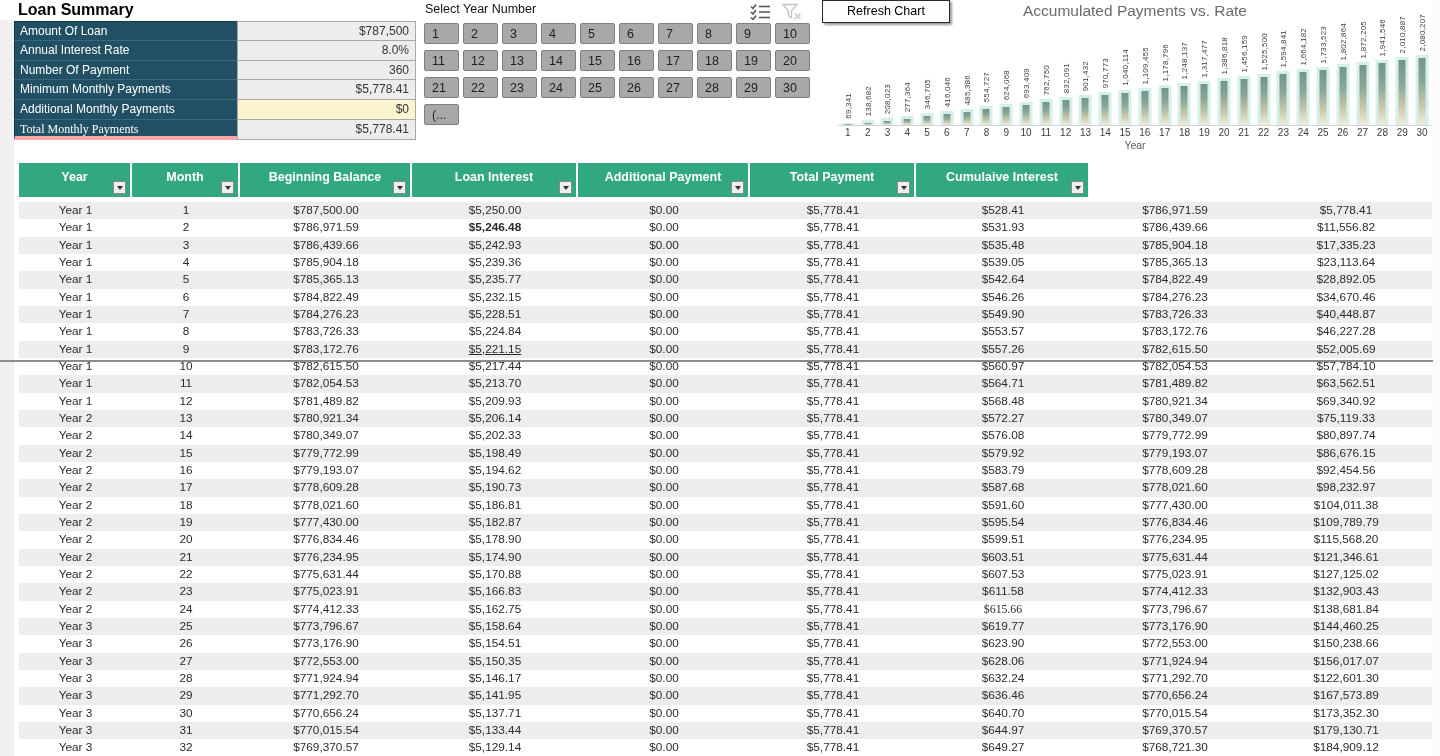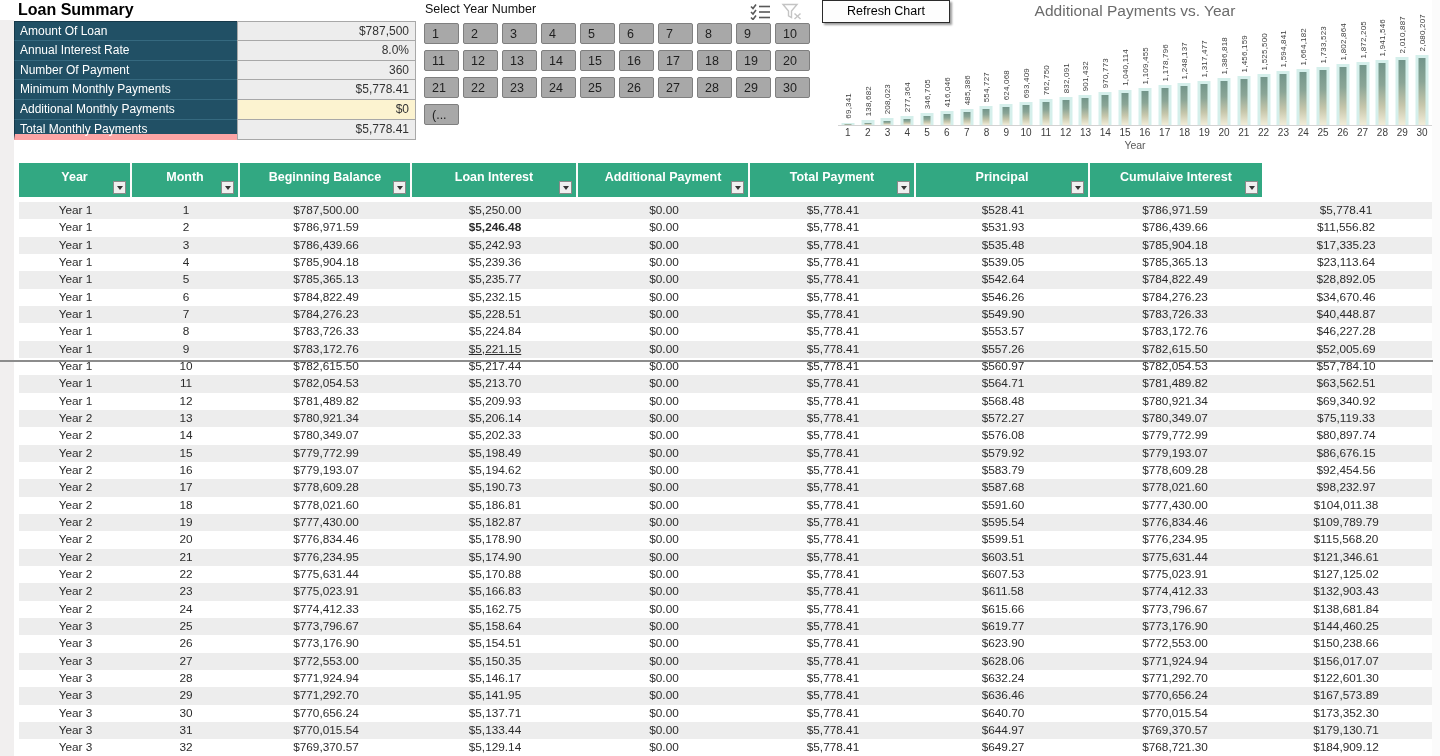--- a/index.html
+++ b/index.html
@@ -14,21 +14,21 @@
 
   
   .summary-title{position:absolute;left:18px;top:1px;font-size:16px;font-weight:bold;color:#000;}
   .summary-table{position:absolute;left:14px;top:21px;width:402px;}
   .summary-row{display:flex;height:19.8px;}
   .summary-label{
     width:223px;background:#215065;color:#fff;font-size:12px;line-height:19.8px;
     padding-left:5px;box-sizing:border-box;border-bottom:1px solid #35697f;border-left:1px solid #16394a;
   }
   .summary-row:first-child .summary-label{border-top:1px solid #16394a;}
-  .summary-row:last-child .summary-label{border-bottom:6px solid #fca5a5;}
+  .summary-row:last-child .summary-label{border-bottom:4px solid #fca5a5;font-family:Liberation Serif, serif;}
   .summary-value{
     flex:1;background:#ededed;color:#333;font-size:12px;line-height:18.8px;text-align:right;
     padding-right:6px;box-sizing:border-box;border:1px solid #a8a8a8;border-top:none;
   }
   .summary-row:first-child .summary-value{border-top:1px solid #a8a8a8;}
   .summary-value.highlight{background:#fcf3d0;}
 
   
   .slicer-title{position:absolute;left:425px;top:2px;font-size:12.5px;color:#111;}
   .slicer-icons{position:absolute;left:750px;top:3px;display:flex;gap:10px;}
@@ -333,21 +333,21 @@
         <div class="bar-glow" style="height: 68px;"></div>
         <div class="bar-core" style="height: 65px;"></div>
         <div class="bar-label" style="bottom: 72px;">2,010,887</div>
       </div>
       <div class="bar-slot">
         <div class="bar-glow" style="height: 70px;"></div>
         <div class="bar-core" style="height: 67px;"></div>
         <div class="bar-label" style="bottom: 74px;">2,080,207</div>
       </div>
     </div>
-  <div class="chart-title">Additional Payments vs. Year</div>
+  <div class="chart-title">Accumulated Payments vs. Rate</div>
   <div class="chart-ticks">
       <div class="chart-tick">1</div>
       <div class="chart-tick">2</div>
       <div class="chart-tick">3</div>
       <div class="chart-tick">4</div>
       <div class="chart-tick">5</div>
       <div class="chart-tick">6</div>
       <div class="chart-tick">7</div>
       <div class="chart-tick">8</div>
       <div class="chart-tick">9</div>
@@ -407,26 +407,20 @@
         <div class="filter-button">
           <div class="arrow"></div>
         </div>
       </div>
       <div class="hcell" style="width: 166px;">
         <span>Total Payment</span>
         <div class="filter-button">
           <div class="arrow"></div>
         </div>
       </div>
-      <div class="hcell" style="width: 174px;">
-        <span>Principal</span>
-        <div class="filter-button">
-          <div class="arrow"></div>
-        </div>
-      </div>
       <div class="hcell" style="width: 172px;">
         <span>Cumulaive Interest</span>
         <div class="filter-button">
           <div class="arrow"></div>
         </div>
       </div>
     </div>
   <div class="header-divider"></div>
   <div class="amort-body">
       <div class="amort-row odd">
@@ -682,21 +676,21 @@
         <div class="cell" style="width: 170px;">$774,412.33</div>
         <div class="cell" style="width: 172px;">$132,903.43</div>
       </div>
       <div class="amort-row even">
         <div class="cell" style="width: 113px;">Year 2</div>
         <div class="cell" style="width: 108px;">24</div>
         <div class="cell" style="width: 172px;">$774,412.33</div>
         <div class="cell" style="width: 166px;">$5,162.75</div>
         <div class="cell" style="width: 172px;">$0.00</div>
         <div class="cell" style="width: 166px;">$5,778.41</div>
-        <div class="cell" style="width: 174px;">$615.66</div>
+        <div class="cell" style="width: 174px; font-family: Liberation Serif, serif;">$615.66</div>
         <div class="cell" style="width: 170px;">$773,796.67</div>
         <div class="cell" style="width: 172px;">$138,681.84</div>
       </div>
       <div class="amort-row odd">
         <div class="cell" style="width: 113px;">Year 3</div>
         <div class="cell" style="width: 108px;">25</div>
         <div class="cell" style="width: 172px;">$773,796.67</div>
         <div class="cell" style="width: 166px;">$5,158.64</div>
         <div class="cell" style="width: 172px;">$0.00</div>
         <div class="cell" style="width: 166px;">$5,778.41</div>

